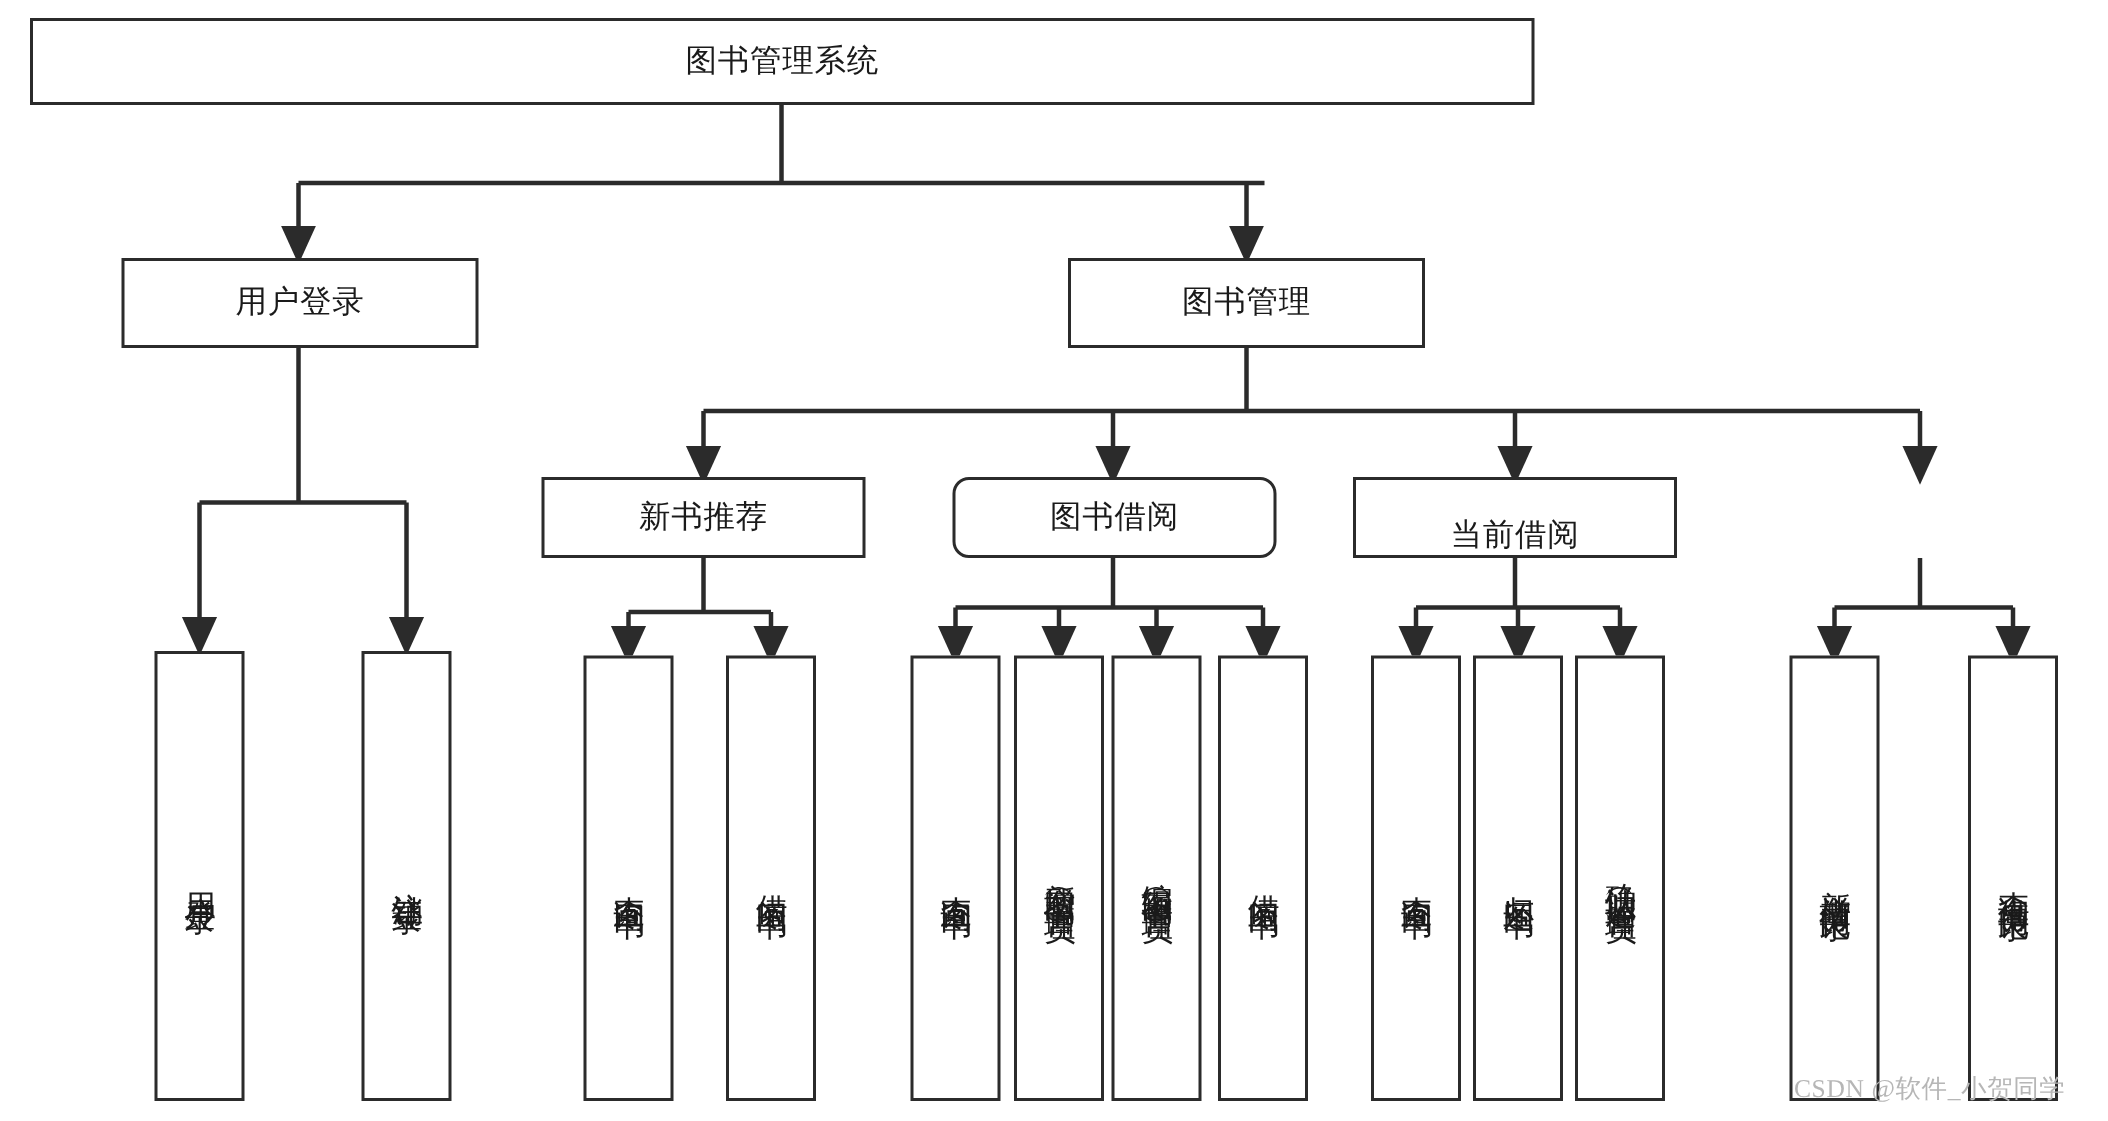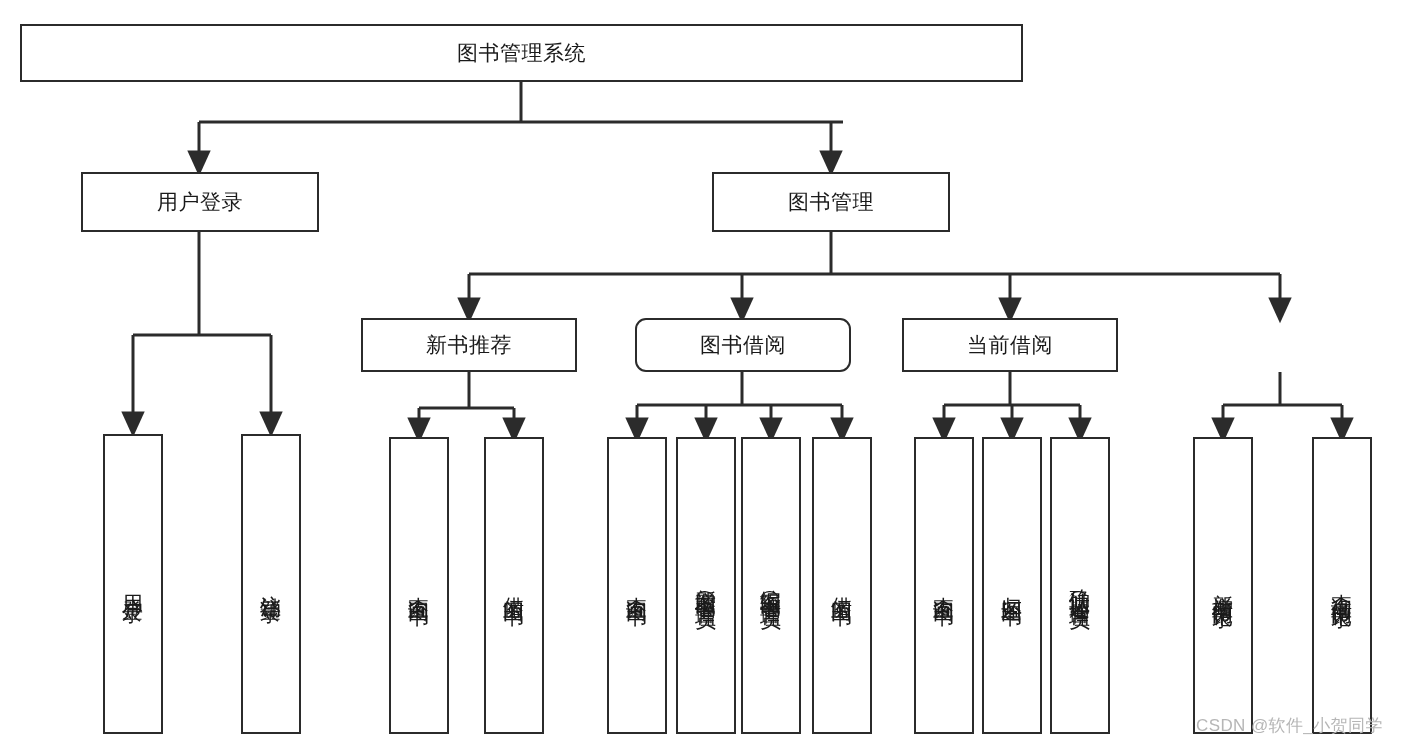--- a/index.html
+++ b/index.html
@@ -60,21 +60,21 @@
     line-height: 1;
     font-size: 21px;
     white-space: nowrap;
   }
   .watermark {
     position: absolute;
     color: #b6b6b6;
     font-size: 17px;
     letter-spacing: 0.4px;
     white-space: nowrap;
-    font-family: Liberation Sans, sans-serif;
+    font-family: Liberation Serif, serif;
     user-select: none;
   }
 </style>
 </head>
 <body>
 
 <div id="diagram-root">
 
   <svg id="connector-layer" viewBox="0 0 1405 747">
     <defs>
@@ -120,41 +120,41 @@
       <path d="M1012,405 L1012,430" marker-end="url(#arrowhead)"></path>
       <path d="M1080,405 L1080,430" marker-end="url(#arrowhead)"></path>
 
       <path d="M1280,372 L1280,405"></path>
       <path d="M1223,405 L1342,405"></path>
       <path d="M1223,405 L1223,430" marker-end="url(#arrowhead)"></path>
       <path d="M1342,405 L1342,430" marker-end="url(#arrowhead)"></path>
     </g>
   </svg>
 
-  <div class="node-box node-horizontal" style="left:20px; top:24px; width:1003px; height:58px;">
+  <div class="node-box node-horizontal" style="left:20px; top:12px; width:1003px; height:58px;">
     <span class="node-label">图书管理系统</span>
   </div>
 
   <div class="node-box node-horizontal" style="left:81px; top:172px; width:238px; height:60px;">
     <span class="node-label">用户登录</span>
   </div>
 
   <div class="node-box node-horizontal" style="left:712px; top:172px; width:238px; height:60px;">
     <span class="node-label">图书管理</span>
   </div>
 
   <div class="node-box node-horizontal" style="left:361px; top:318px; width:216px; height:54px;">
     <span class="node-label">新书推荐</span>
   </div>
 
   <div class="node-box node-horizontal" style="left:635px; top:318px; width:216px; height:54px;border-radius:11px;">
     <span class="node-label">图书借阅</span>
   </div>
 
-  <div class="node-box node-horizontal" style="left:902px; top:318px; width:216px; height:54px;">
+  <div class="node-box node-horizontal" style="left:902px; top:318px; width:216px; height:54px;align-items:flex-end;">
     <span class="node-label">当前借阅</span>
   </div>
 
 
   <div class="node-box node-vertical" style="left:103px; top:434px; width:60px; height:300px;">
     <span class="node-label">用户登录</span>
   </div>
 
   <div class="node-box node-vertical" style="left:241px; top:434px; width:60px; height:300px;">
     <span class="node-label">注销登录</span>

